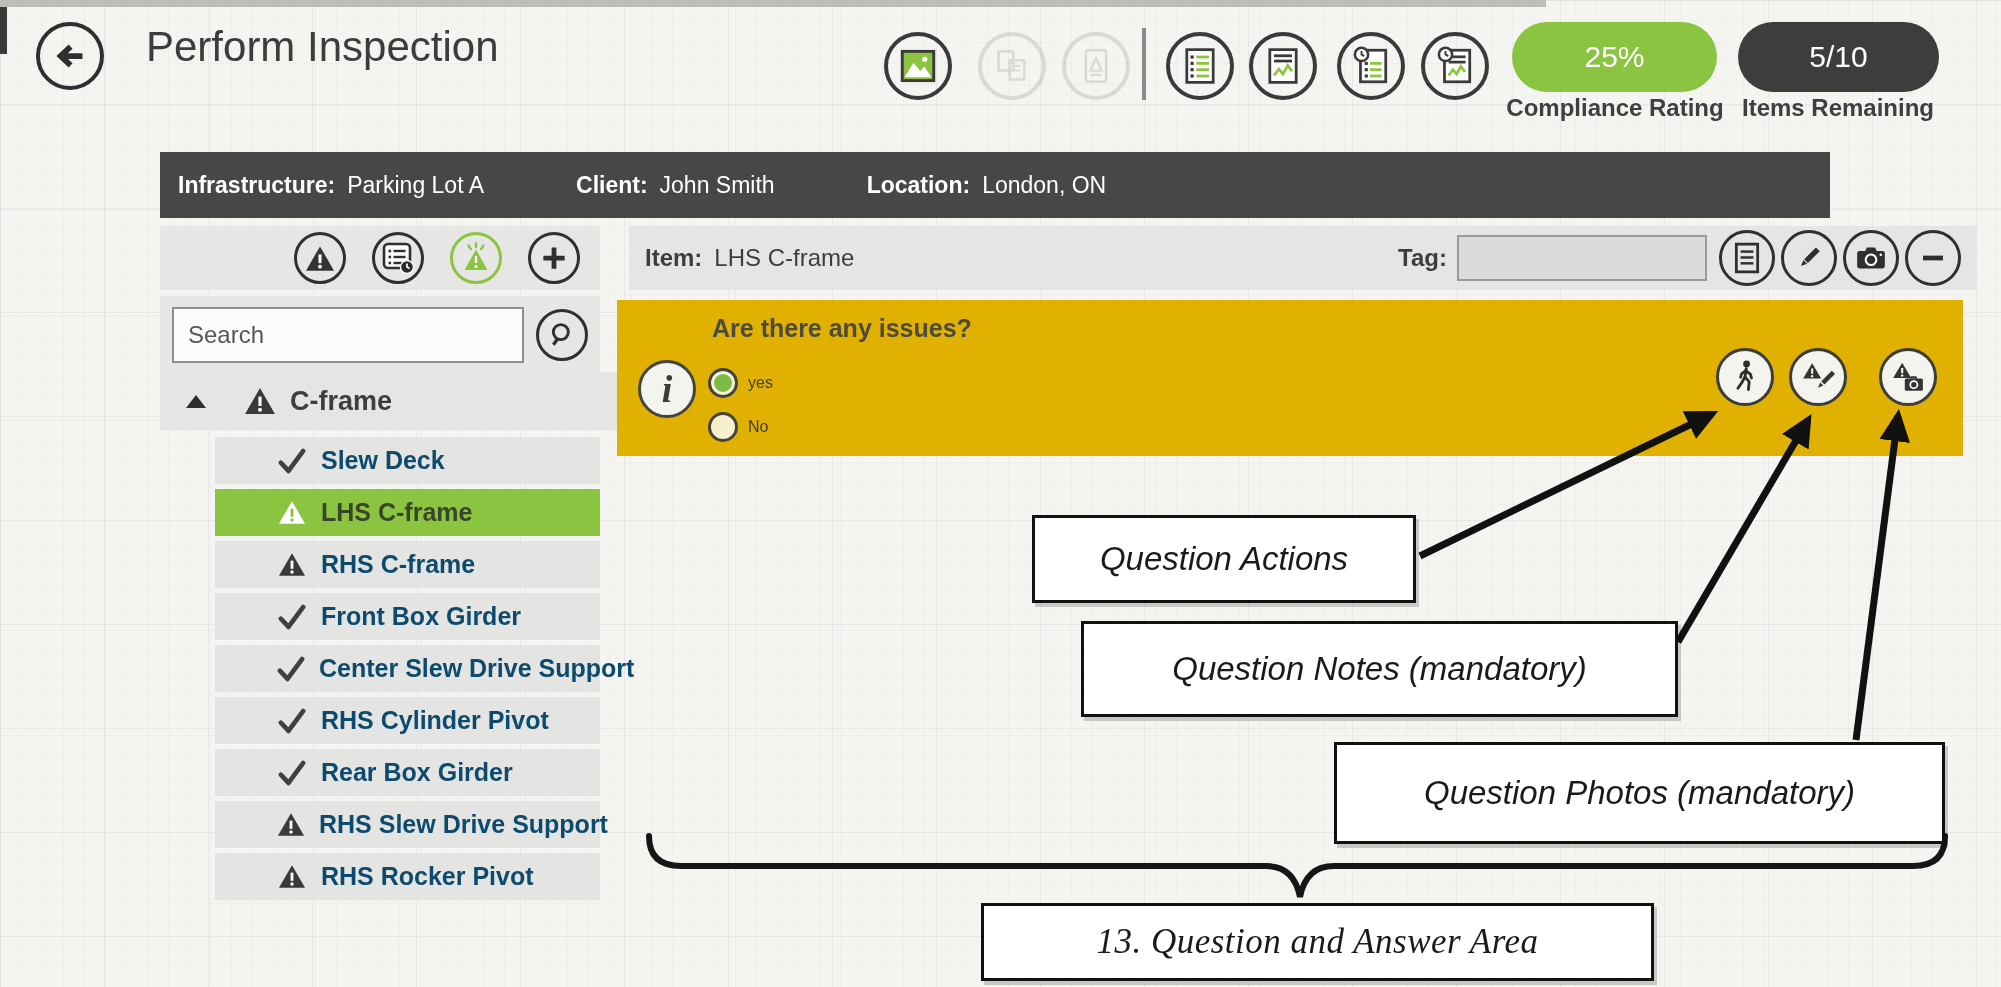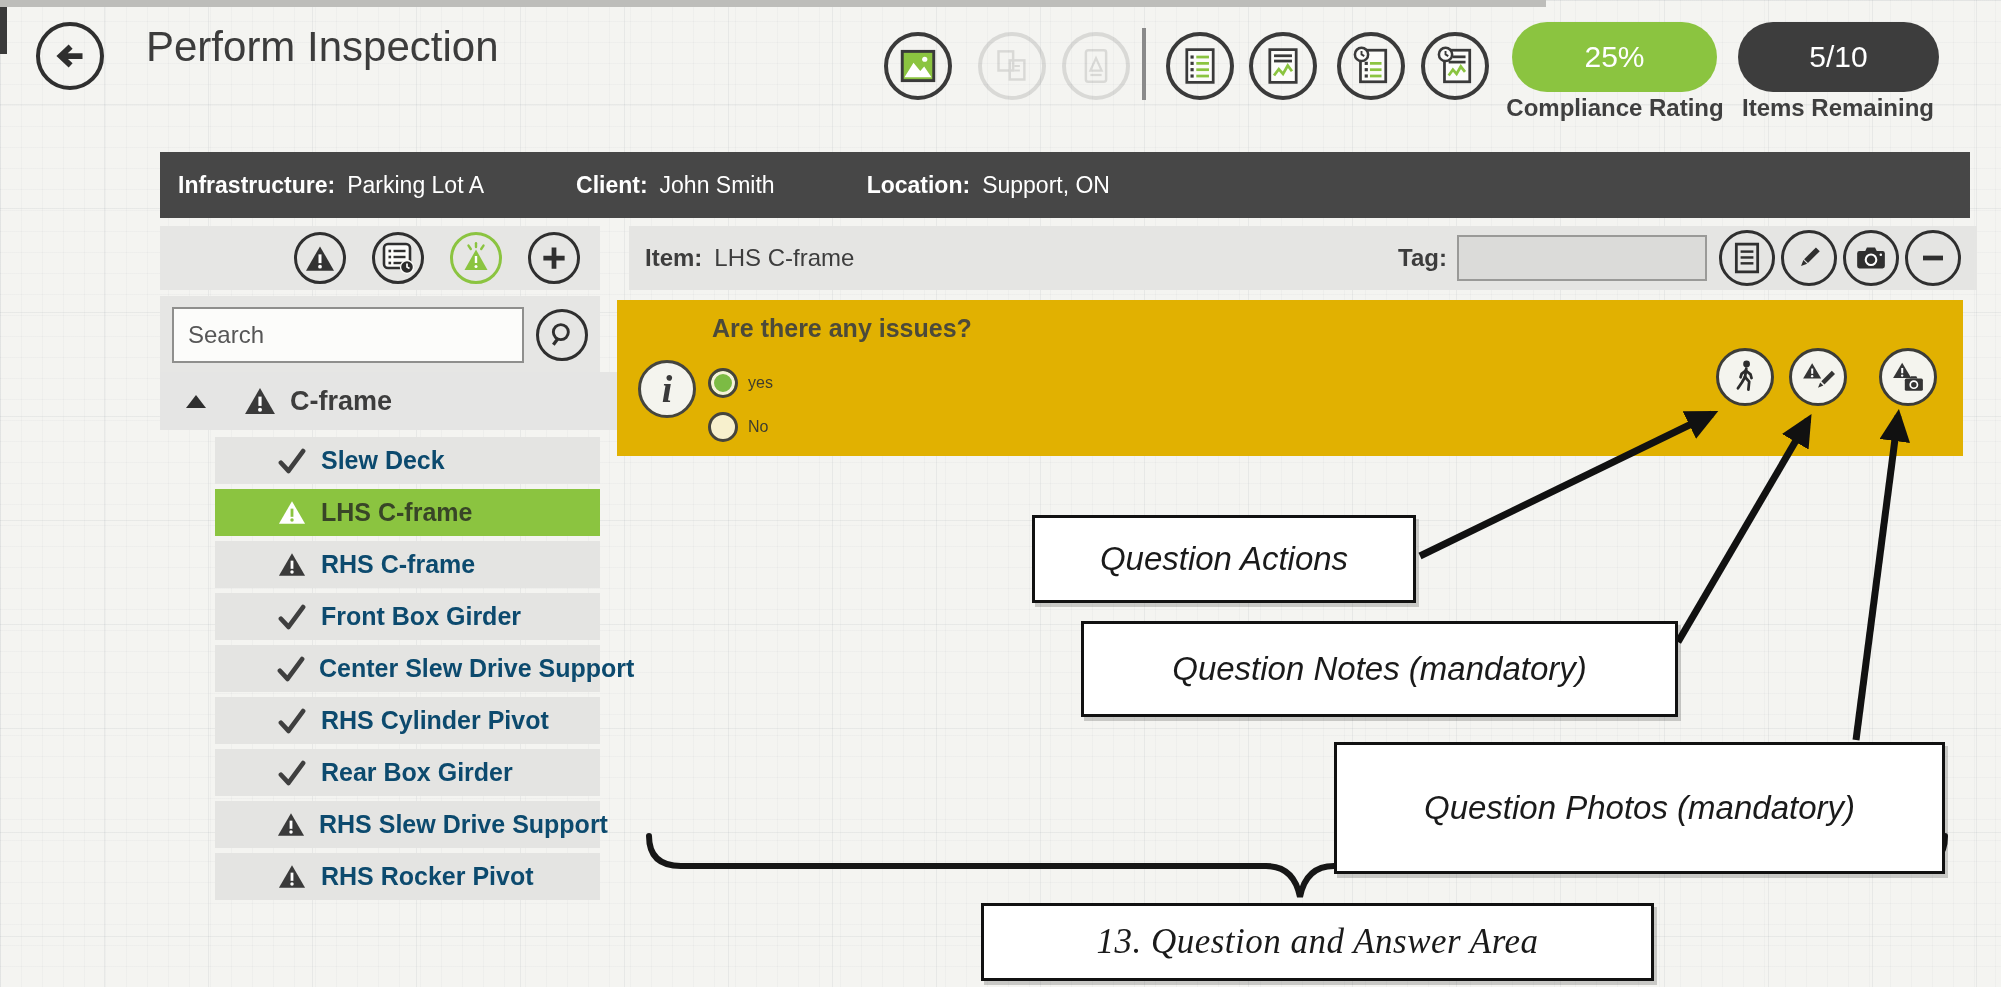--- a/index.html
+++ b/index.html
@@ -175,32 +175,32 @@
 
 <div class="abs pill" style="left:1512px;top:22px;width:205px;height:70px;background:#8bc440;">
   <span>25%</span>
 </div>
 <div class="abs pill" style="left:1738px;top:22px;width:201px;height:70px;background:#3d3d3d;">
   <span>5/10</span>
 </div>
 <div class="abs pill-label" style="left:1480px;top:94px;width:270px;">Compliance Rating</div>
 <div class="abs pill-label" style="left:1728px;top:94px;width:220px;">Items Remaining</div>
 
-<div class="abs infobar" style="left:160px;top:152px;width:1810px;height:66px;gap:92px;">
+<div class="abs infobar" style="left:160px;top:152px;width:1670px;height:66px;gap:92px;">
   <div class="ib-group">
     <span class="ib-label">Infrastructure:</span>
     <span>Parking Lot A</span>
   </div>
   <div class="ib-group">
     <span class="ib-label">Client:</span>
     <span>John Smith</span>
   </div>
   <div class="ib-group">
     <span class="ib-label">Location:</span>
-    <span>Support, ON</span>
+    <span>London, ON</span>
   </div>
 </div>
 
 <div class="abs panel-gray" style="left:160px;top:226px;width:440px;height:64px;display:flex;align-items:center;justify-content:flex-end;gap:26px;padding-right:20px;">
   <button class="circle d52" style="border-color:#2f2f2f;">
     <span>
       <svg width="30" height="27" viewBox="0 0 24 21">
           <path d="M12 .8 L23.2 20.2 H.8 Z" fill="#333"></path>
           <rect x="10.8" y="7.2" width="2.4" height="7" fill="#fff"></rect>
           <circle cx="12" cy="17" r="1.5" fill="#fff"></circle>
@@ -469,18 +469,18 @@
   <line x1="1856" y1="740" x2="1898" y2="416" stroke="#111" stroke-width="7" marker-end="url(#ah)"></line>
   <path d="M 649 836 Q 649 866 681 866 L 1266 866 Q 1294 866 1300 897 Q 1306 866 1334 866 L 1913 866 Q 1945 866 1945 836" stroke="#161616" stroke-width="6" fill="none" stroke-linecap="round"></path>
 </svg>
 
 <div class="abs callout" style="left:1032px;top:515px;width:384px;height:88px;">
   <span>Question Actions</span>
 </div>
 <div class="abs callout" style="left:1081px;top:621px;width:597px;height:96px;">
   <span>Question Notes (mandatory)</span>
 </div>
-<div class="abs callout" style="left:1334px;top:742px;width:611px;height:132px;">
+<div class="abs callout" style="left:1334px;top:742px;width:611px;height:102px;">
   <span>Question Photos (mandatory)</span>
 </div>
 <div class="abs callout light" style="left:981px;top:903px;width:673px;height:78px;">
   <span>13. Question and Answer Area</span>
 </div>
 
 </body></html>

